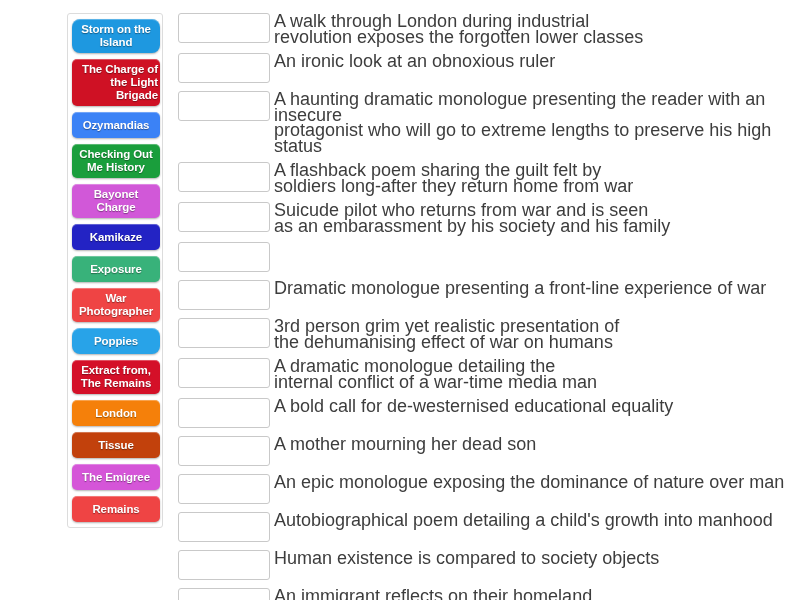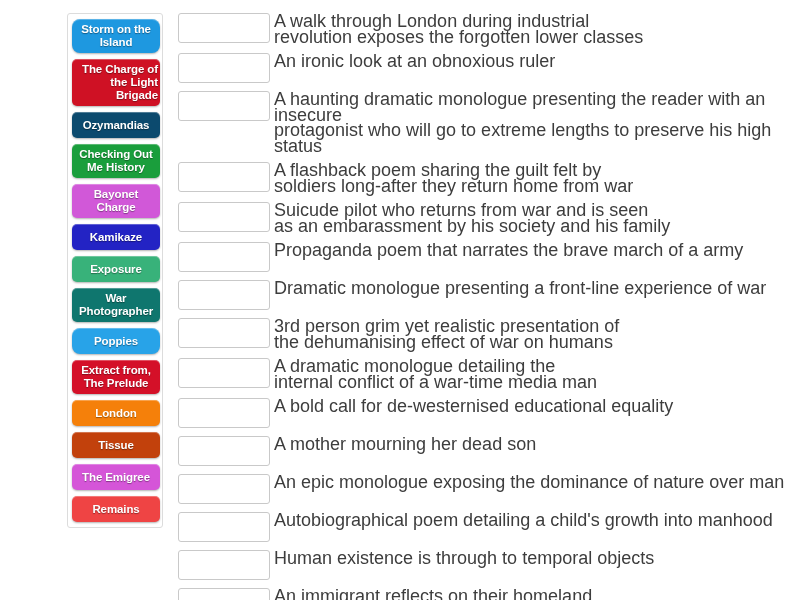--- a/index.html
+++ b/index.html
@@ -96,32 +96,32 @@
 </head>
 <body>
 
 <div class="activity">
 
   <div class="tiles-panel">
       <div class="tile two-line" style="background: rgb(30, 152, 224); border-radius: 8px;">Storm on
 the Island</div>
       <div class="tile two-line" style="background: rgb(207, 17, 36); text-align: right;">The Charge of
 the Light Brigade</div>
-      <div class="tile" style="background: #0c4a6e;">Ozymandias</div>
+      <div class="tile" style="background: #3b82f6;">Ozymandias</div>
       <div class="tile two-line" style="background: rgb(26, 158, 60);">Checking Out
 Me History</div>
       <div class="tile two-line" style="background: rgb(209, 88, 216);">Bayonet
 Charge</div>
       <div class="tile" style="background: rgb(35, 35, 196); text-align: center;">Kamikaze</div>
       <div class="tile" style="background: rgb(56, 178, 122);">Exposure</div>
-      <div class="tile two-line" style="background: #0f766e;">War
+      <div class="tile two-line" style="background: #ef4444;">War
 Photographer</div>
       <div class="tile" style="background: rgb(40, 163, 232); border-radius: 8px;">Poppies</div>
       <div class="tile two-line" style="background: rgb(212, 16, 40);">Extract from,
-The Prelude</div>
+The Remains</div>
       <div class="tile" style="background: rgb(245, 128, 10);">London</div>
       <div class="tile" style="background: #c2410c; text-align: center;">Tissue</div>
       <div class="tile" style="background: rgb(213, 85, 216);">The Emigree</div>
       <div class="tile" style="background: #ef4444;">Remains</div>
     </div>
 
   <div class="rows">
       <div class="row">
         <div class="dropbox"></div>
         <div class="desc">A walk through London during industrial
@@ -141,21 +141,20 @@
         <div class="desc">A flashback poem sharing the guilt felt by
 soldiers long-after they return home from war</div>
       </div>
       <div class="row">
         <div class="dropbox"></div>
         <div class="desc">Suicude pilot who returns from war and is seen
 as an embarassment by his society and his family</div>
       </div>
       <div class="row">
         <div class="dropbox"></div>
-        <div class="desc">Propaganda poem that narrates the brave march of a army</div>
       </div>
       <div class="row">
         <div class="dropbox"></div>
         <div class="desc">Dramatic monologue presenting a front-line experience of war</div>
       </div>
       <div class="row">
         <div class="dropbox"></div>
         <div class="desc">3rd person grim yet realistic presentation of
 the dehumanising effect of war on humans</div>
       </div>
@@ -175,21 +174,21 @@
       <div class="row">
         <div class="dropbox"></div>
         <div class="desc">An epic monologue exposing the dominance of nature over man</div>
       </div>
       <div class="row">
         <div class="dropbox"></div>
         <div class="desc">Autobiographical poem detailing a child's growth into manhood</div>
       </div>
       <div class="row">
         <div class="dropbox"></div>
-        <div class="desc">Human existence is through to temporal objects</div>
+        <div class="desc">Human existence is compared to society objects</div>
       </div>
       <div class="row">
         <div class="dropbox"></div>
         <div class="desc">An immigrant reflects on their homeland</div>
       </div>
     </div>
 
 </div>
 
 </body></html>

